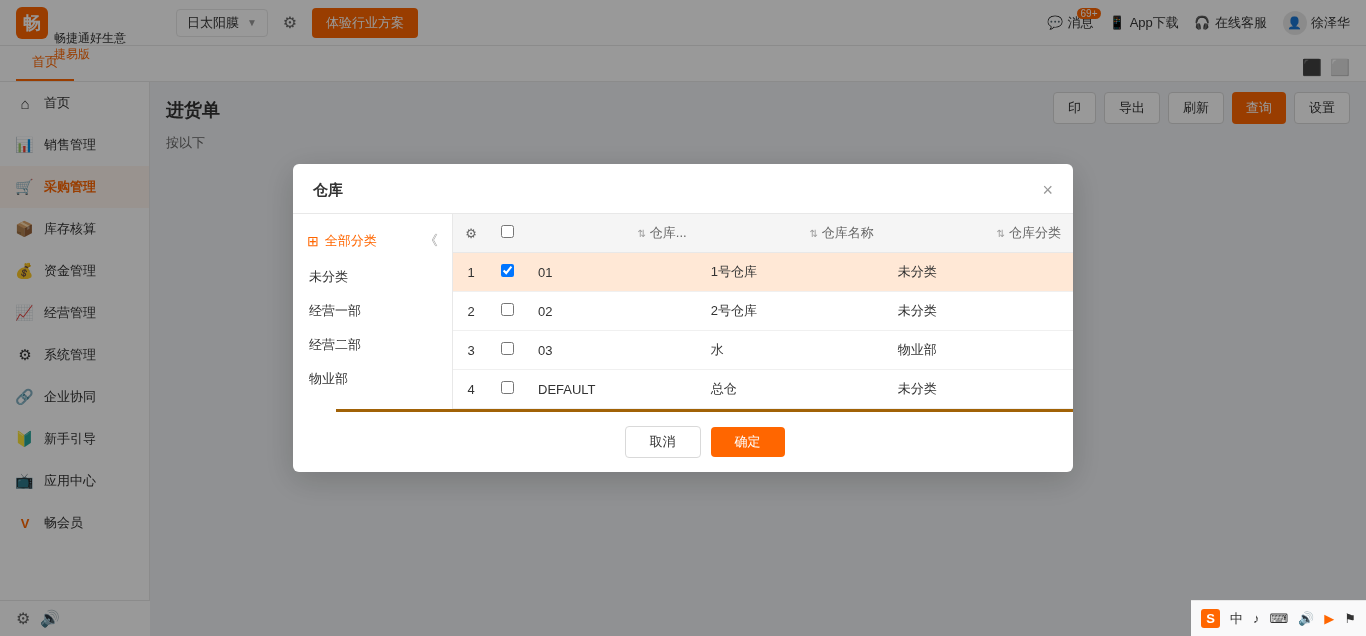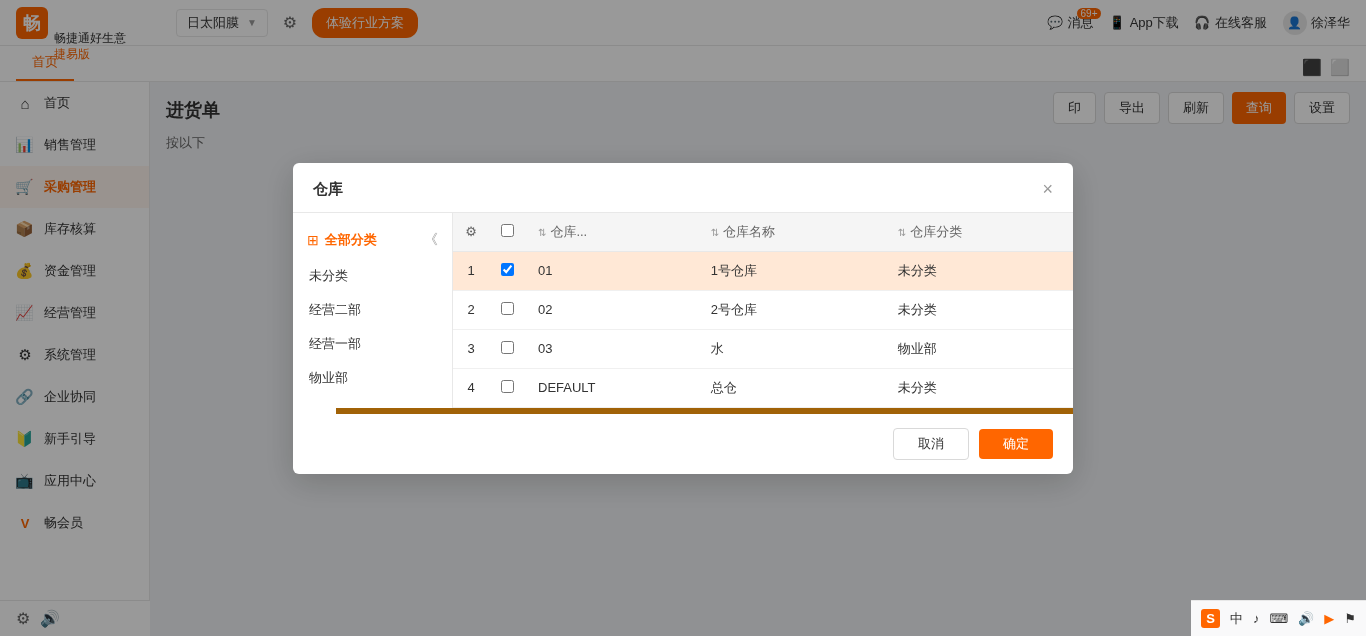--- a/index.html
+++ b/index.html
@@ -10,21 +10,21 @@
       display: flex; align-items: center; background: #fff; height: 46px;
       padding: 0 16px; border-bottom: 1px solid #e8e8e8; position: relative; z-index: 10;
     }
     .top-header .logo-area { display: flex; align-items: center; width: 150px; }
     .logo-icon { width: 32px; height: 32px; background: #f60; border-radius: 6px; display: flex; align-items: center; justify-content: center; color: #fff; font-size: 18px; font-weight: bold; margin-right: 6px; }
     .logo-text { font-size: 12px; color: #333; line-height: 1.3; margin-top: 48px; }
     .logo-badge { font-size: 12px; color: #f60; }
     .store-selector { display: flex; align-items: center; background: #fff; border: 1px solid #e8e8e8; border-radius: 4px; padding: 4px 10px; margin-left: 10px; cursor: pointer; font-size: 13px; color: #333; }
     .store-selector .arrow { margin-left: 8px; color: #999; font-size: 10px; }
     .gear-btn { width: 32px; height: 32px; border-radius: 50%; display: flex; align-items: center; justify-content: center; cursor: pointer; margin: 0 6px; color: #666; font-size: 16px; }
-    .experience-btn { background: #f60; color: #fff; border: none; border-radius: 12px; padding: 6px 14px; font-size: 13px; cursor: pointer; }
+    .experience-btn { background: #f60; color: #fff; border: none; border-radius: 4px; padding: 6px 14px; font-size: 13px; cursor: pointer; }
     .header-right { display: flex; align-items: center; margin-left: auto; gap: 16px; }
     .header-right-item { display: flex; align-items: center; gap: 4px; color: #333; font-size: 13px; cursor: pointer; position: relative; }
     .badge { background: #f60; color: #fff; border-radius: 10px; font-size: 10px; padding: 0 4px; min-width: 18px; text-align: center; position: absolute; top: -6px; right: -8px; }
     .user-name { color: #333; }
 
     
     .nav-tabs { display: flex; background: #fff; border-bottom: 1px solid #e8e8e8; padding: 0 16px; height: 36px; align-items: flex-end; }
     .nav-tab { padding: 8px 16px; font-size: 13px; color: #666; cursor: pointer; border-bottom: 2px solid transparent; }
     .nav-tab.active { color: #f60; border-bottom: 2px solid #f60; }
 
@@ -51,52 +51,52 @@
     
     .dialog { background: #fff; border-radius: 6px; width: 780px; max-height: 580px; display: flex; flex-direction: column; box-shadow: 0 8px 32px rgba(0,0,0,0.18); }
     .dialog-header { display: flex; align-items: center; justify-content: space-between; padding: 16px 20px 12px; border-bottom: 1px solid #e8e8e8; }
     .dialog-title { font-size: 15px; font-weight: bold; color: #333; }
     .dialog-close { cursor: pointer; color: #999; font-size: 18px; }
     .dialog-body { display: flex; flex: 1; min-height: 0; }
 
     
     .left-panel { width: 160px; border-right: 1px solid #e8e8e8; padding: 12px 0; flex-shrink: 0; }
     .left-panel-header { display: flex; align-items: center; padding: 6px 14px 10px; gap: 6px; }
-    .left-panel-title { font-size: 13px; color: #f60; font-weight: bold; }
+    .left-panel-title { font-size: 13px; color: #f60; font-weight: normal; }
     .collapse-btn { margin-left: auto; color: #999; cursor: pointer; font-size: 14px; }
     .category-item { padding: 8px 16px; font-size: 13px; color: #333; cursor: pointer; }
 
     
     .right-panel { flex: 1; display: flex; flex-direction: column; min-width: 0; }
     .right-toolbar { display: flex; align-items: center; padding: 12px 16px 8px; gap: 10px; }
     .search-input { flex: 1; max-width: 260px; border: 1px solid #d9d9d9; border-radius: 4px; padding: 5px 30px 5px 10px; font-size: 13px; outline: none; position: relative; }
     .search-wrap { position: relative; display: inline-flex; align-items: center; }
     .search-icon { position: absolute; right: 8px; color: #999; font-size: 14px; }
     .show-disabled { display: flex; align-items: center; gap: 4px; font-size: 13px; color: #333; margin-left: 6px; }
     .add-btn { margin-left: auto; background: #f60; color: #fff; border: none; border-radius: 4px; padding: 6px 14px; font-size: 13px; cursor: pointer; }
 
     
     .table-wrap { flex: 1; overflow: auto; padding: 0 0 0 0; }
     table { width: 100%; border-collapse: collapse; font-size: 13px; }
     thead tr { background: #f5f5f5; }
-    th { padding: 10px 12px; text-align: left; color: #666; font-weight: normal; border-bottom: 1px solid #e8e8e8; white-space: nowrap; }
+    th { padding: 10px 12px; text-align: right; color: #666; font-weight: normal; border-bottom: 1px solid #e8e8e8; white-space: nowrap; }
     td { padding: 10px 12px; color: #333; border-bottom: 1px solid #f0f0f0; }
     tr.row-selected td { background: #ffe8d6; }
     .gear-col { width: 36px; text-align: center; }
     .check-col { width: 36px; text-align: center; }
     .sort-icon { color: #999; font-size: 10px; margin-right: 4px; }
 
     
     .pagination { display: flex; align-items: center; justify-content: center; padding: 12px; gap: 8px; border-top: 1px solid #f0f0f0; font-size: 13px; color: #333; }
     .page-select { border: 1px solid #d9d9d9; border-radius: 4px; padding: 3px 6px; font-size: 13px; }
     .page-btn { border: 1px solid #d9d9d9; border-radius: 4px; width: 26px; height: 26px; display: flex; align-items: center; justify-content: center; cursor: pointer; color: #666; background: #fff; }
     .page-input { border: 1px solid #d9d9d9; border-radius: 4px; width: 40px; text-align: center; padding: 3px; font-size: 13px; }
 
     
-    .dialog-footer { display: flex; align-items: center; justify-content: flex-end; padding: 14px 20px; border-top: 6px solid #a16207; gap: 10px; margin-left: 43px; }
+    .dialog-footer { display: flex; align-items: center; justify-content: center; padding: 14px 20px; border-top: 3px solid #a16207; gap: 10px; margin-left: 43px; }
     .footer-btn-cancel { background: #fff; color: #333; border: 1px solid #d9d9d9; border-radius: 4px; padding: 6px 24px; font-size: 13px; cursor: pointer; }
     .footer-btn-confirm { background: #f60; color: #fff; border: none; border-radius: 4px; padding: 6px 24px; font-size: 13px; cursor: pointer; }
 
     
     .bottom-bar { position: fixed; bottom: 0; right: 0; height: 36px; display: flex; align-items: center; padding: 0 10px; gap: 10px; background: rgba(255,255,255,0.95); border-top: 1px solid #e8e8e8; z-index: 200; }
     .s-logo { background: #f60; color: #fff; font-weight: bold; font-size: 13px; border-radius: 3px; padding: 2px 5px; }
 
     input[type=checkbox] { cursor: pointer; }
   </style>
 </head>
@@ -229,22 +229,22 @@
 
     <div class="dialog-body">
 
       <div class="left-panel">
         <div class="left-panel-header">
           <span style="color:#f60;font-size:14px;">⊞</span>
           <span class="left-panel-title">全部分类</span>
           <span class="collapse-btn">《</span>
         </div>
         <div class="category-item">未分类</div>
+        <div class="category-item">经营一部</div>
         <div class="category-item">经营二部</div>
-        <div class="category-item">经营一部</div>
         <div class="category-item">物业部</div>
       </div>
 
       <div class="right-panel">
 
 
         <div class="table-wrap">
           <table>
             <thead>
               <tr>

